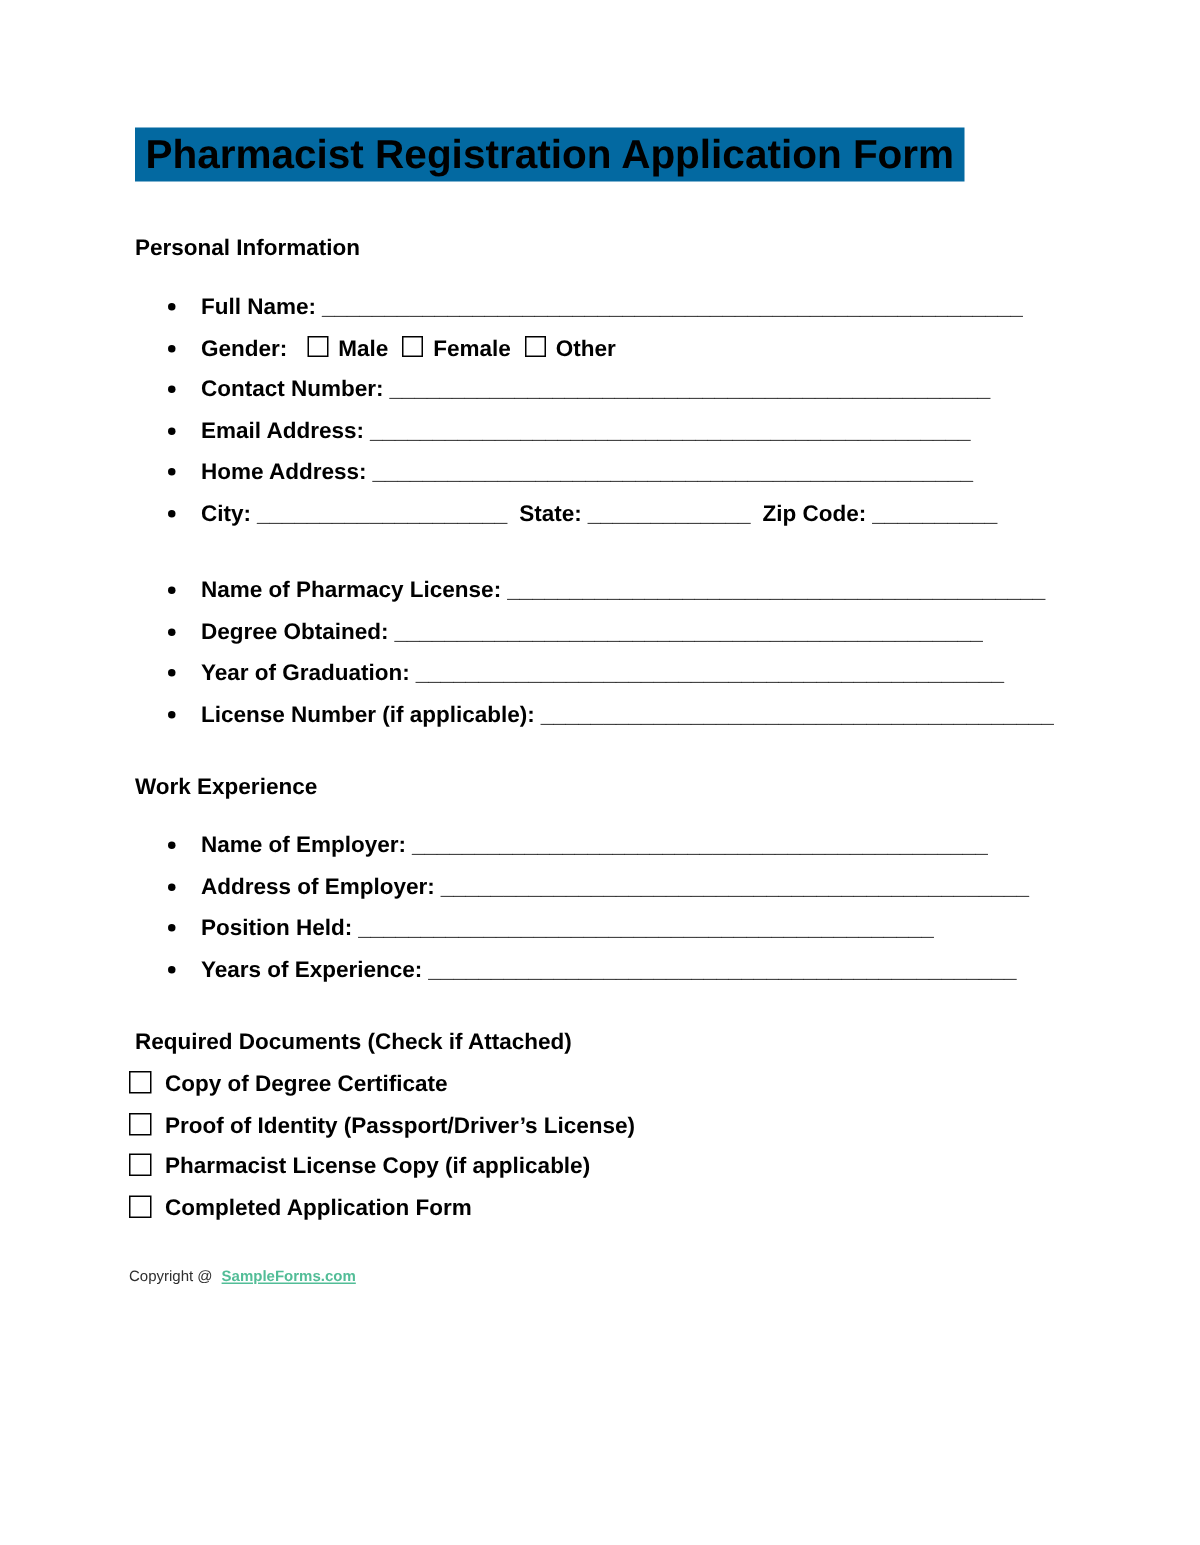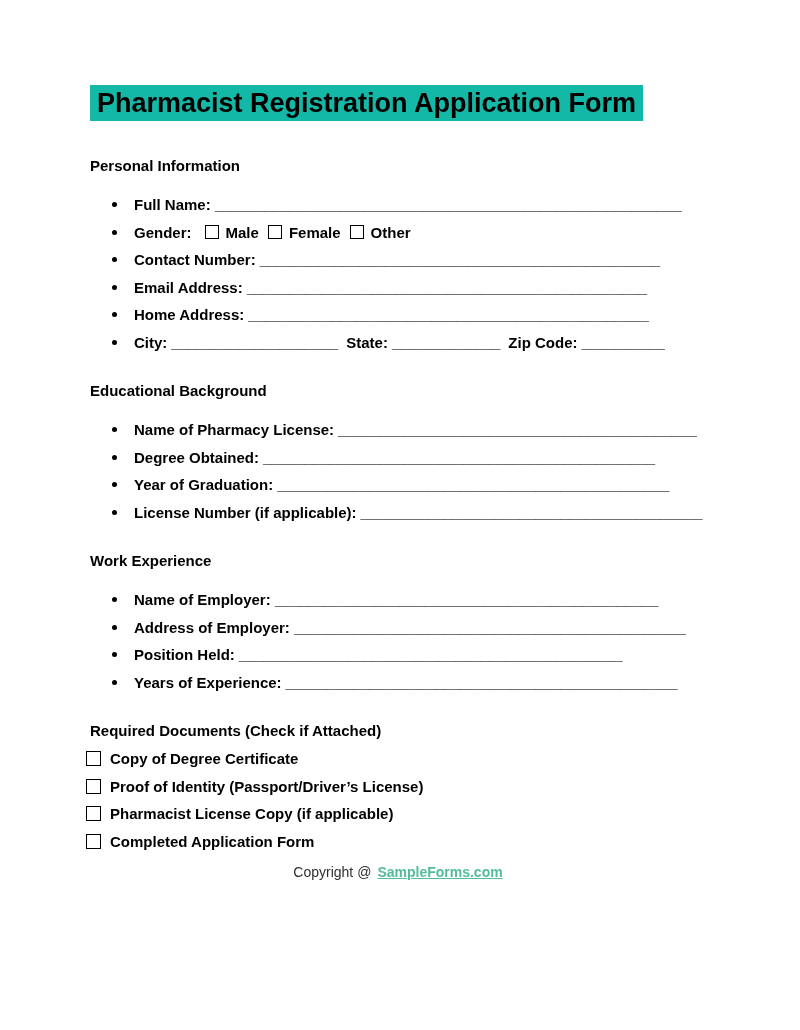--- a/index.html
+++ b/index.html
@@ -11,21 +11,21 @@
     padding: 85px 90px 0 86px;
     overflow: hidden;
     background: #ffffff;
     font-family: "Liberation Sans", sans-serif;
     color: #000000;
   }
   .title {
     display: inline-block;
     margin: 0 0 0 4px;
     padding: 1px 7px;
-    background: #14b8a6;
+    background: #0369a1;
     font-size: 27px;
     line-height: 34px;
     font-weight: 700;
     white-space: nowrap;
   }
   .section-heading {
     margin: 4px;
     font-size: 15px;
     line-height: 21px;
     font-weight: 700;
@@ -80,23 +80,23 @@
   .doc-row .checkbox { width: 13px; height: 13px; margin-right: 9px; vertical-align: -2px; }
   .sec-documents .section-heading { line-height: 21px; margin-bottom: 4px; }
   .declaration-body {
     font-size: 15px;
     font-weight: 700;
     line-height: 27.5px;
     margin: 0;
   }
   .sec-declaration .section-heading { line-height: 27.5px; }
   .footer {
-    margin-top: 6px;
-    text-align: center;
-    font-size: 14px;
+    margin-top: 22px;
+    text-align: left;
+    font-size: 10px;
     line-height: 22px;
     white-space: nowrap;
   }
   .footer-prefix { color: #2f2f2f; font-weight: 400; }
   .footer-link {
     color: #52BD97;
     font-weight: 700;
     text-decoration: underline;
     margin-left: 6px;
     cursor: pointer;
@@ -127,21 +127,20 @@
       <li>
         <span class="lbl">Home Address:</span><span class="blank">________________________________________________</span>
       </li>
       <li>
         <span class="seg"><span class="lbl">City:</span><span class="blank">____________________</span></span><span class="seg"><span class="lbl">State:</span><span class="blank">_____________</span></span><span class="seg"><span class="lbl">Zip Code:</span><span class="blank">__________</span></span>
       </li>
     </ul>
   </section>
 
   <section class="sec-education">
-    <h2 class="section-heading">Educational Background</h2>
     <ul class="fields">
       <li>
         <span class="lbl">Name of Pharmacy License:</span><span class="blank">___________________________________________</span>
       </li>
       <li>
         <span class="lbl">Degree Obtained:</span><span class="blank">_______________________________________________</span>
       </li>
       <li>
         <span class="lbl">Year of Graduation:</span><span class="blank">_______________________________________________</span>
       </li>

